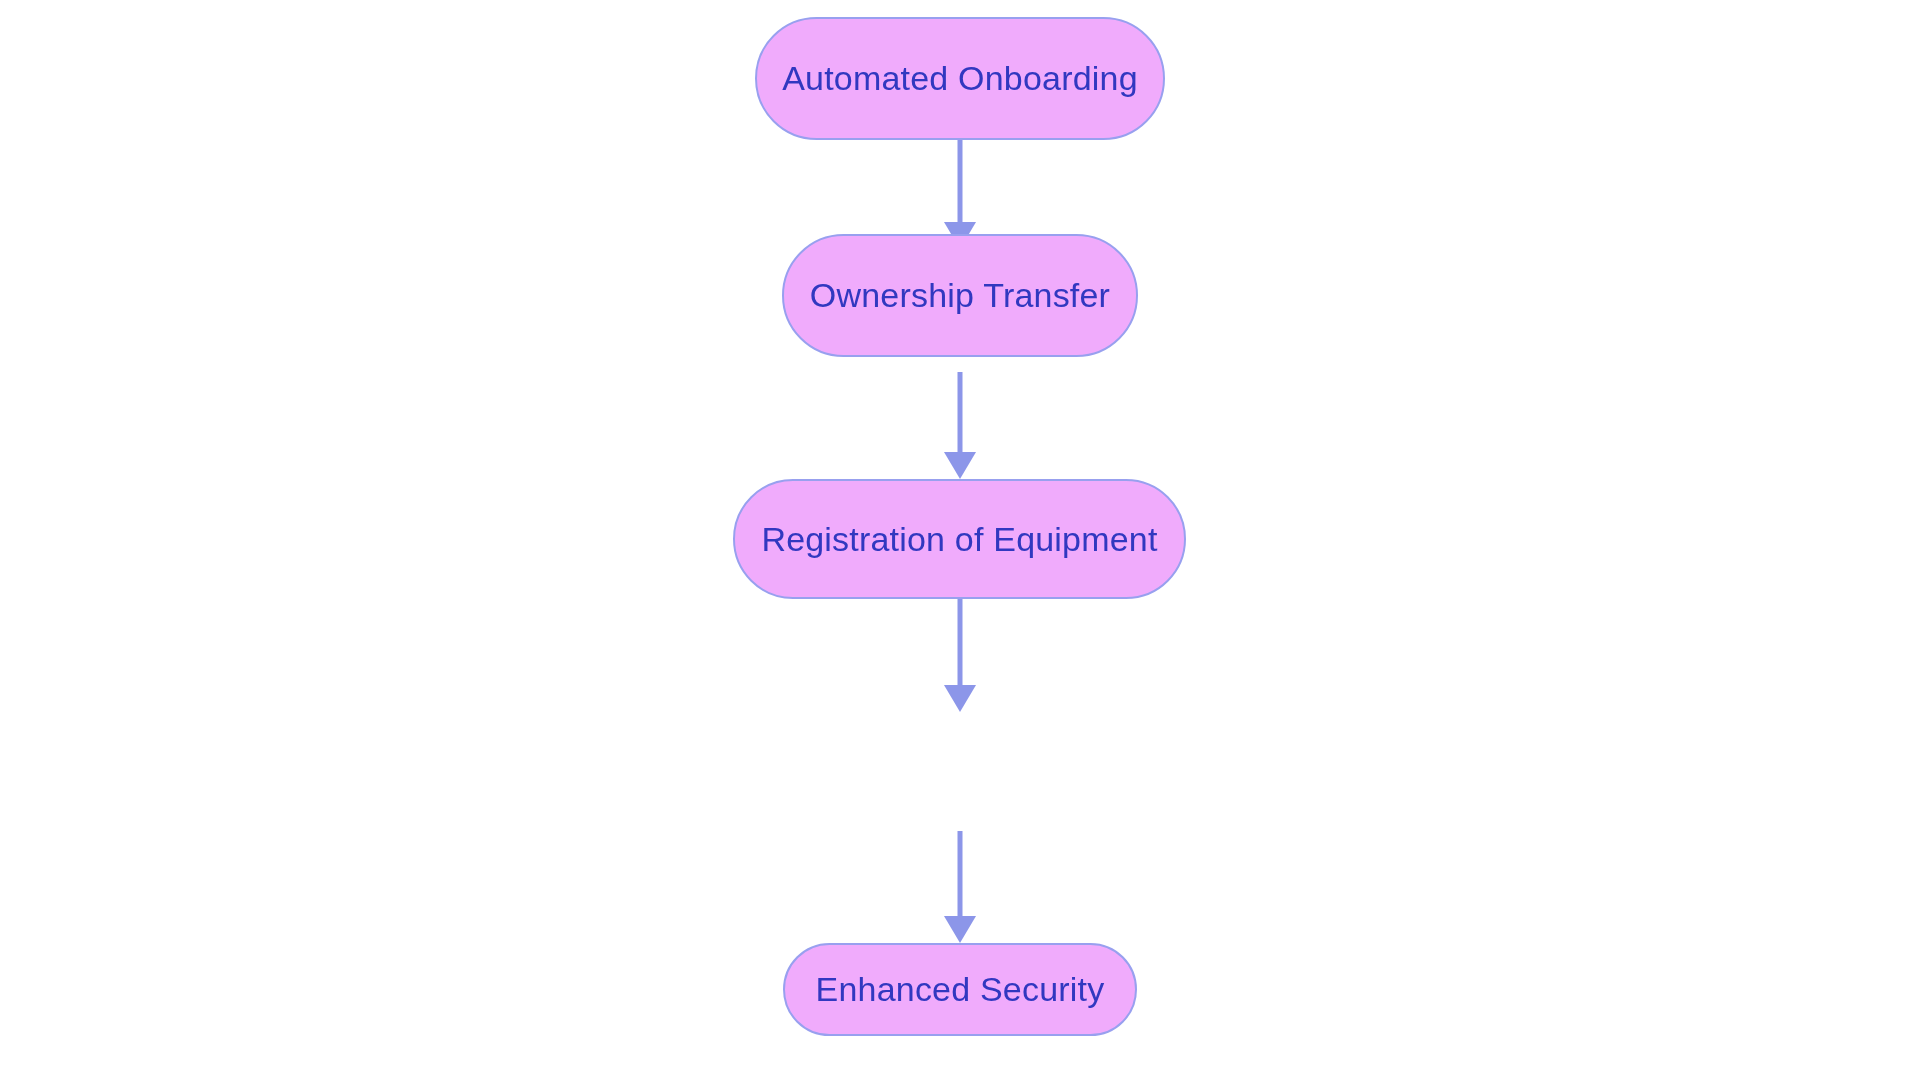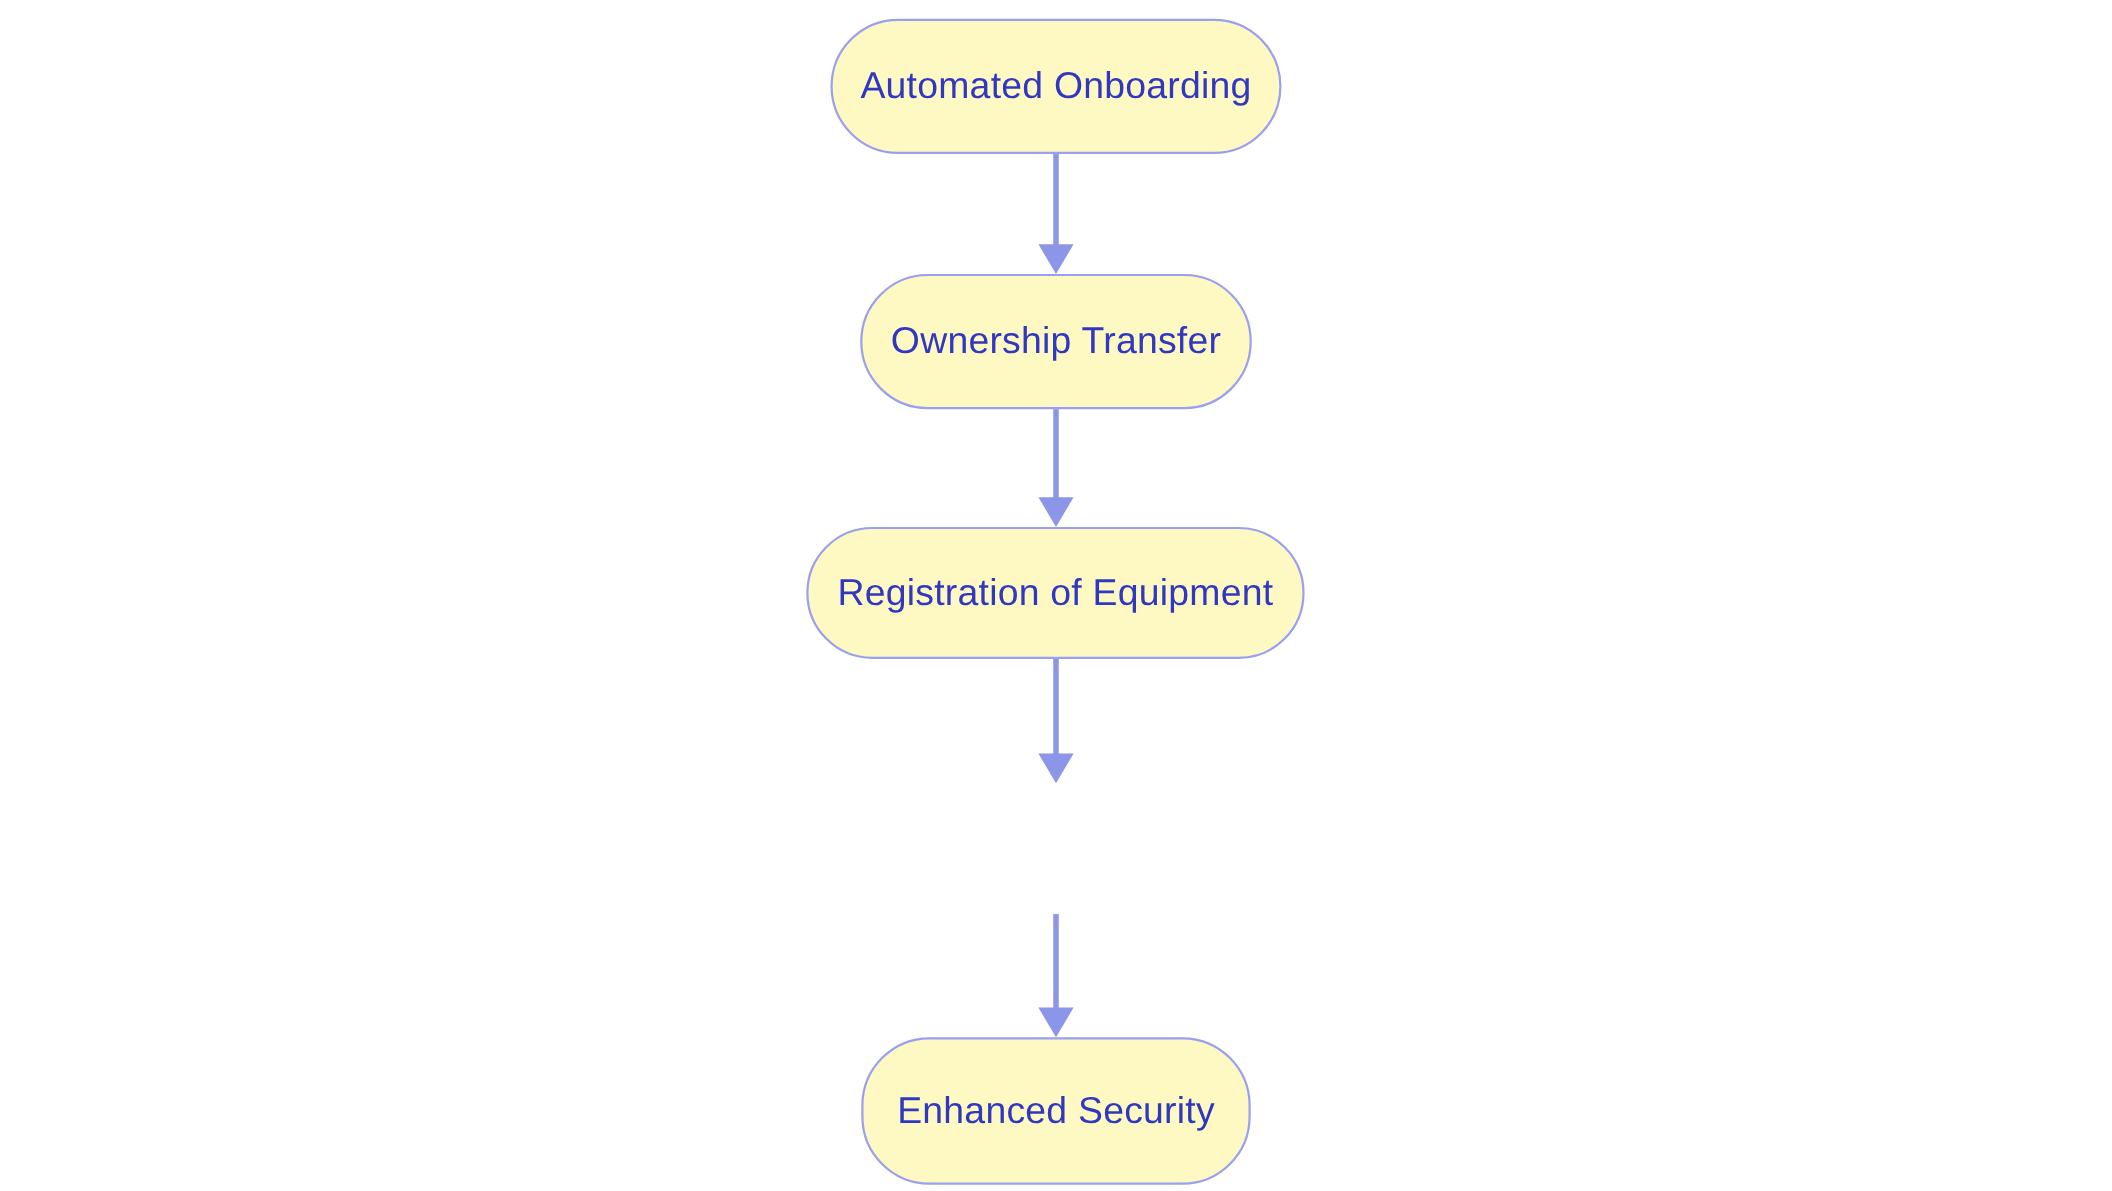--- a/index.html
+++ b/index.html
@@ -14,38 +14,38 @@
     overflow: hidden;
     font-family: "Liberation Sans", sans-serif;
   }
   .canvas {
     position: absolute;
     inset: 0;
   }
   .flow-node {
     position: absolute;
     box-sizing: border-box;
-    background: #fef9c3;
+    background: #f0abfc;
     border: 2.5px solid #98a0ef;
     border-radius: 62px;
     display: flex;
     align-items: center;
     justify-content: center;
     text-align: center;
     color: #3138c0;
     font-size: 34px;
     font-weight: 500;
     letter-spacing: 0.2px;
     white-space: nowrap;
   }
   .node-1 { left: 755px; top: 17px;  width: 410px; height: 123px; }
-  .node-2 { left: 782px; top: 249px; width: 356px; height: 123px; align-items: center; }
+  .node-2 { left: 782px; top: 234px; width: 356px; height: 123px; align-items: center; }
   .node-3 { left: 733px; top: 479px; width: 453px; height: 120px; }
   .node-4 { left: 744px; top: 712px; width: 432px; height: 119px; }
-  .node-5 { left: 783px; top: 943px; width: 354px; height: 134px; }
+  .node-5 { left: 783px; top: 943px; width: 354px; height: 93px; }
 
   .connector {
     position: absolute;
     left: 942px;
     width: 36px;
   }
   .conn-1 { top: 140px; height: 109px; }
   .conn-2 { top: 372px; height: 107px; }
   .conn-3 { top: 599px; height: 113px; }
   .conn-4 { top: 831px; height: 112px; }

